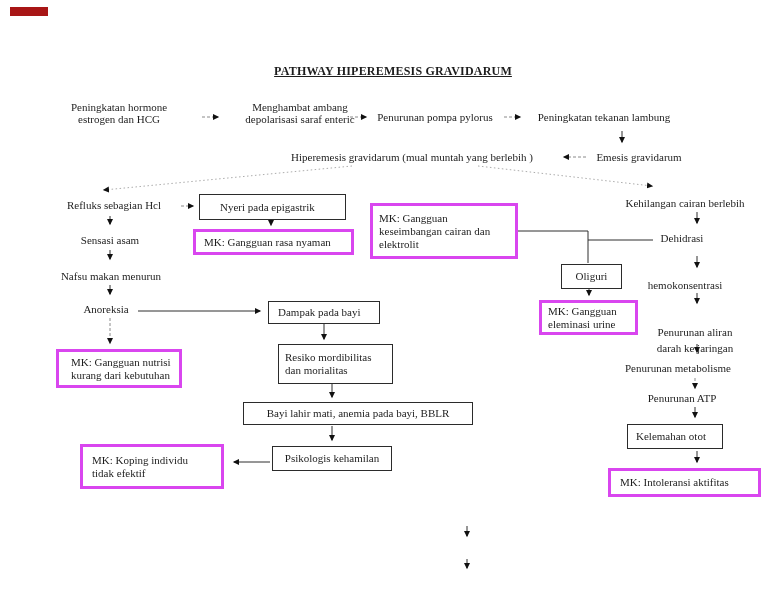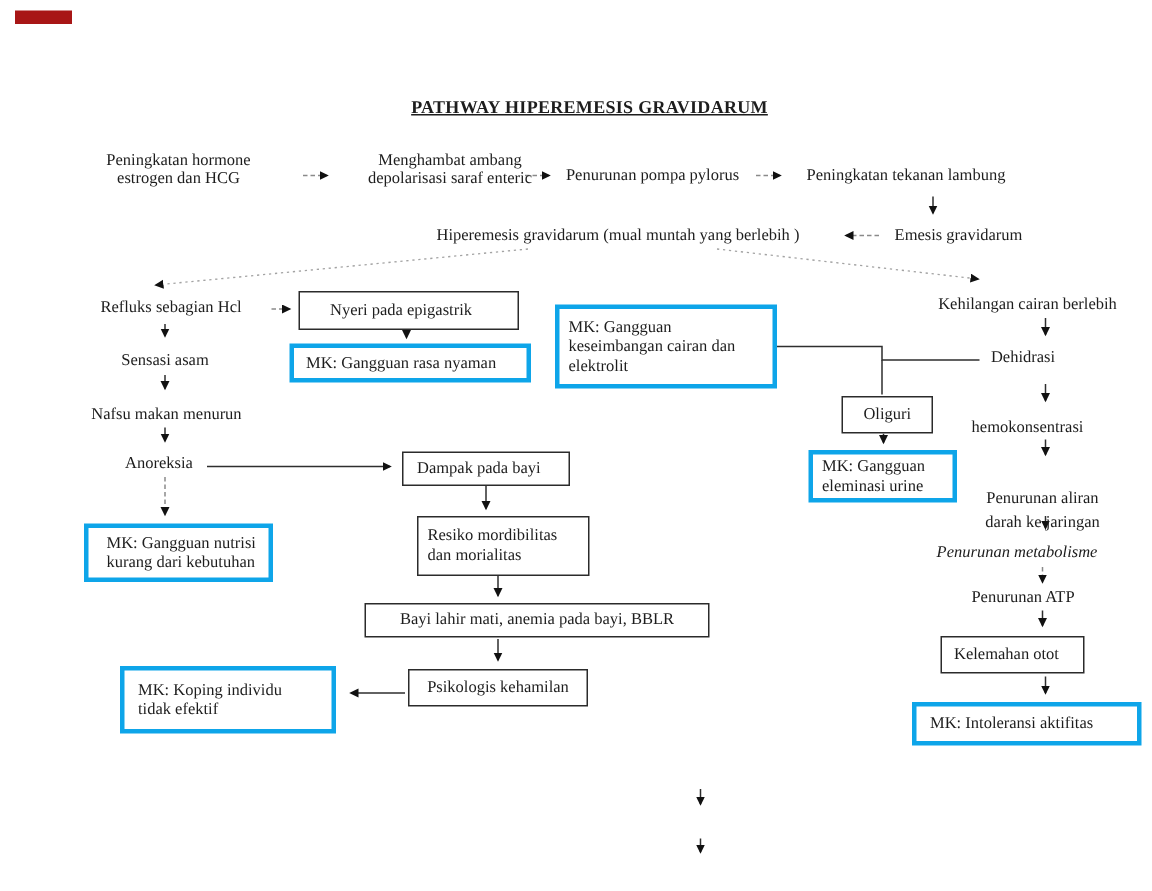--- a/index.html
+++ b/index.html
@@ -9,21 +9,21 @@
   }
   .label{
     position:absolute;font-size:11px;line-height:12px;text-align:center;
     white-space:pre-line;color:#1d1d1d;
   }
   .box{
     position:absolute;border:1px solid #2b2b2b;background:#fff;
     font-size:11px;line-height:13px;white-space:pre-line;
     display:flex;align-items:center;padding:2px 6px;box-sizing:border-box;
   }
-  .box.mk{border:3px solid #0ea5e9;}
+  .box.mk{border:3px solid #d946ef;}
   .box.center{justify-content:center;text-align:center;}
   .box.left{justify-content:flex-start;text-align:left;}
   #title{
     position:absolute;left:262px;top:64px;width:262px;text-align:center;
     font-size:12px;font-weight:bold;text-decoration:underline;letter-spacing:.2px;
   }
   #redmark{position:absolute;left:10px;top:7px;width:38px;height:9px;background:#a81616;}
   svg.wires{position:absolute;left:0;top:0;width:768px;height:594px;pointer-events:none;}
   .w  {stroke:#2e2e2e;stroke-width:1;fill:none;}
   .wd {stroke:#8a8a8a;stroke-width:1;fill:none;stroke-dasharray:3,2;}
@@ -114,21 +114,21 @@
 elektrolit</div>
   <div class="box center" style="left:561px;top:264px;width:61px;height:25px;">Oliguri</div>
   <div class="box mk left" style="left:539px;top:300px;width:99px;height:35px;">MK: Gangguan
 eleminasi urine</div>
 
   <div class="label" style="left:612px;top:197px;width:146px;">Kehilangan cairan berlebih</div>
   <div class="label" style="left:654px;top:232px;width:56px;">Dehidrasi</div>
   <div class="label" style="left:637px;top:279px;width:96px;">hemokonsentrasi</div>
   <div class="label lh16" style="left:645px;top:324px;width:100px;">Penurunan aliran
 darah ke jaringan</div>
-  <div class="label" style="left:610px;top:362px;width:136px;font-style:italic;">Penurunan metabolisme</div>
+  <div class="label" style="left:610px;top:362px;width:136px;">Penurunan metabolisme</div>
   <div class="label" style="left:637px;top:392px;width:90px;">Penurunan ATP</div>
   <div class="box left" style="left:627px;top:424px;width:96px;height:25px;padding-left:8px;">Kelemahan otot</div>
   <div class="box mk left" style="left:608px;top:468px;width:153px;height:29px;padding-left:9px;">MK: Intoleransi aktifitas</div>
 
   <div class="box left" style="left:268px;top:301px;width:112px;height:23px;padding-left:9px;">Dampak pada bayi</div>
   <div class="box left" style="left:278px;top:344px;width:115px;height:40px;font-family:Liberation Serif, serif;">Resiko mordibilitas
 dan morialitas</div>
   <div class="box center" style="left:243px;top:402px;width:230px;height:23px;">Bayi lahir mati, anemia pada bayi, BBLR</div>
   <div class="box center" style="left:272px;top:446px;width:120px;height:25px;">Psikologis kehamilan</div>
   <div class="box mk left" style="left:80px;top:444px;width:144px;height:45px;padding-left:9px;">MK: Koping individu

